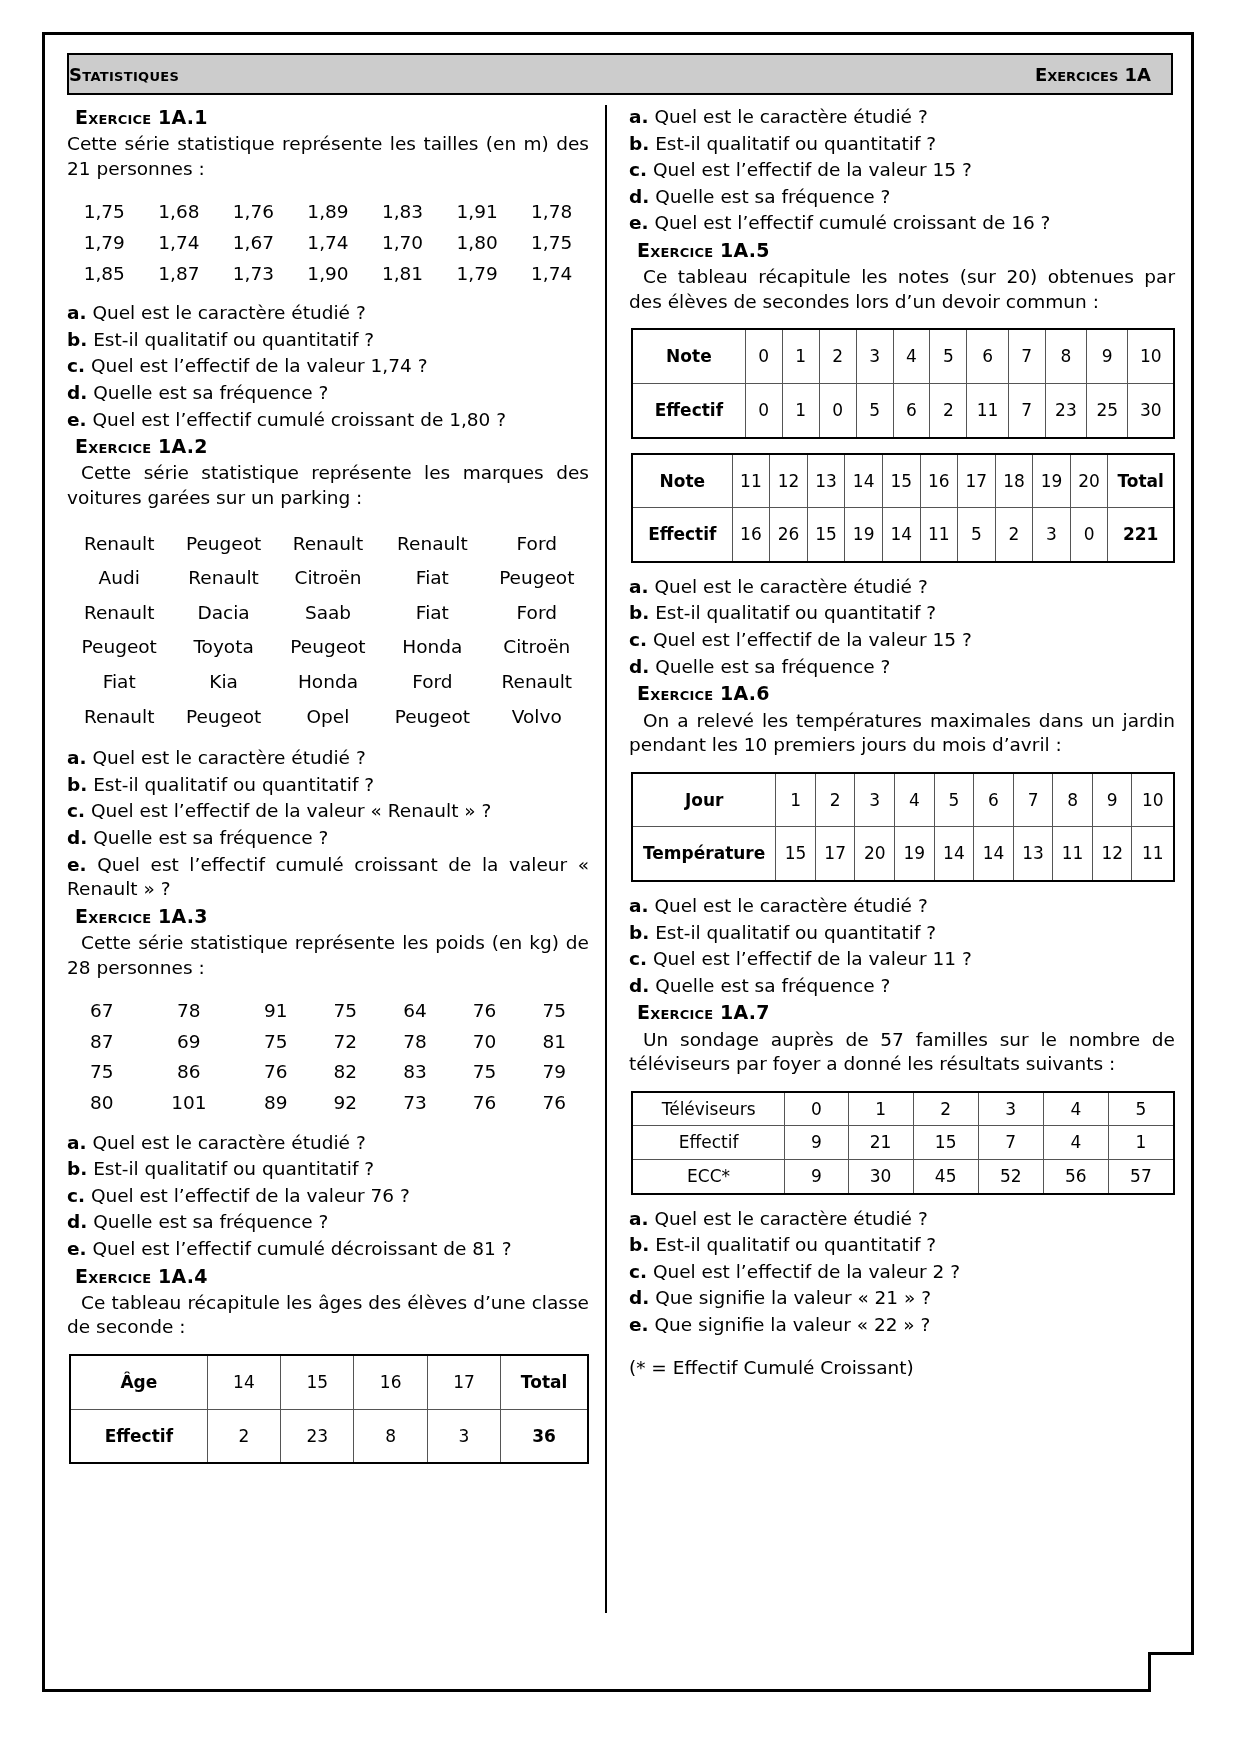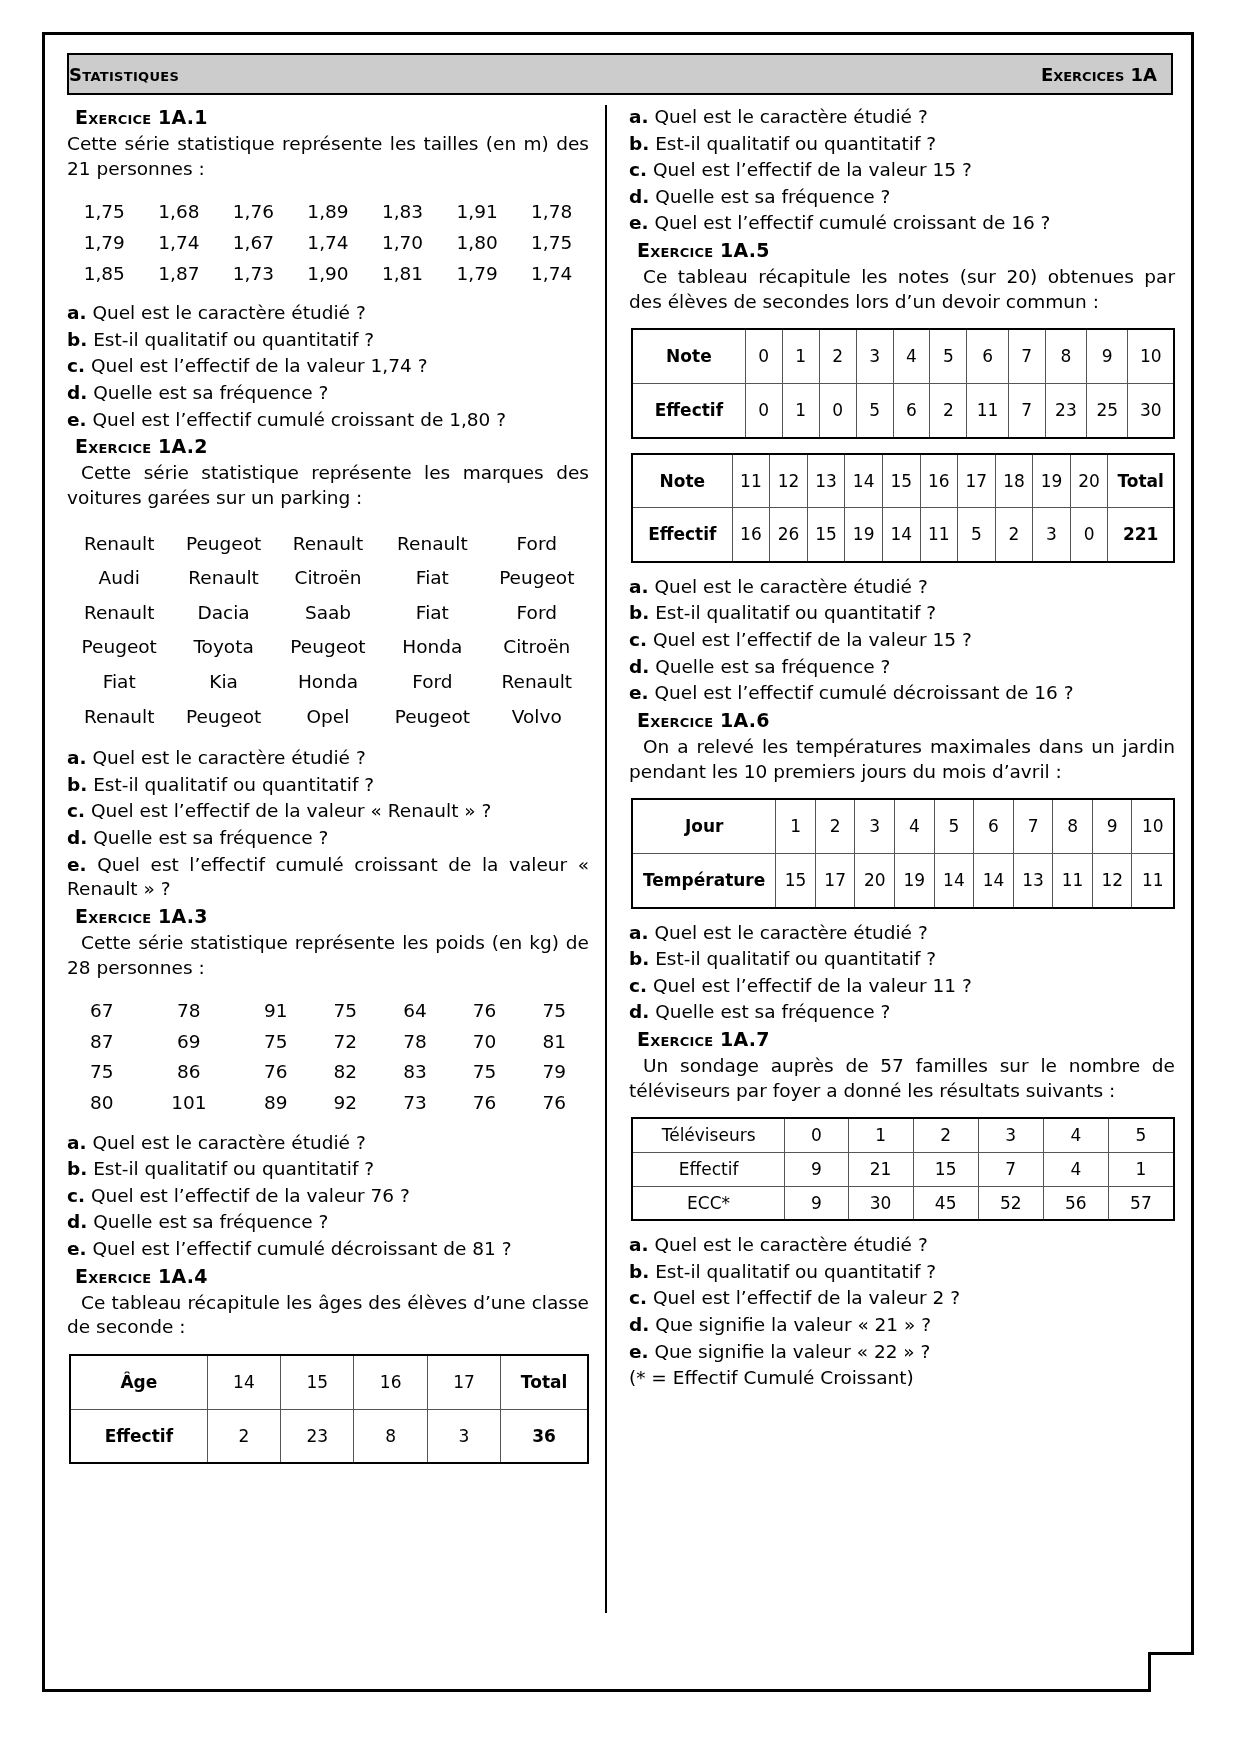--- a/index.html
+++ b/index.html
@@ -42,21 +42,21 @@
     background:#cccccc;
     border:2px solid #000;
     box-sizing:border-box;
     display:flex;align-items:center;
   }
   .header-title{
     position:absolute;left:0;right:0;
     font-weight:bold;font-size:18px;letter-spacing:.3px;
   }
   .header-right{
-    position:absolute;right:14px;
+    position:absolute;right:20px;
     font-weight:bold;font-size:18px;
   }
   .smallcaps{font-variant:small-caps;}
   .columns{
     position:absolute;
     left:0;top:70px;
     width:100%;height:1560px;
     display:flex;
   }
   .col{
@@ -122,21 +122,21 @@
     font-size:17px;
     padding:5px 6px;
     white-space:nowrap;
   }
   .stat-table td.lbl{
     font-weight:bold;
     padding:15px 10px;
   }
   .stat-table td.tot{font-weight:bold;}
   .stat-table.outer{border:2px solid #000;}
-  .note{margin-top:2px;font-size:18.5px;}
+  .note{margin-top:18px;font-size:18.5px;}
   .gap-top{margin-top:20px;}
 </style>
 </head>
 <body>
 
 <div class="page-frame">
   <div class="notch"></div>
 
   <div class="header-bar">
     <span class="header-title smallcaps">Statistiques</span>
@@ -398,21 +398,20 @@
           <td class="tot">221</td>
         </tr>
       </tbody>
         </table>
 
       <ul class="qlist">
         <li><b>a.</b> <span>Quel est le caractère étudié ?</span></li>
         <li><b>b.</b> <span>Est-il qualitatif ou quantitatif ?</span></li>
         <li><b>c.</b> <span>Quel est l’effectif de la valeur 15 ?</span></li>
         <li><b>d.</b> <span>Quelle est sa fréquence ?</span></li>
-        <li><b>e.</b> <span>Quel est l’effectif cumulé décroissant de 16 ?</span></li>
       </ul>
 
       <h2 class="ex-title gap-top">Exercice 1A.6</h2>
       <p class="intro">On a relevé les températures maximales dans un jardin pendant les 10 premiers jours du mois d’avril :</p>
       <table class="stat-table outer">
         <tbody>
             <tr>
           <td class="lbl" style="width:122px">Jour</td>
           <td style="width:38px">1</td>
           <td style="width:38px">2</td>

